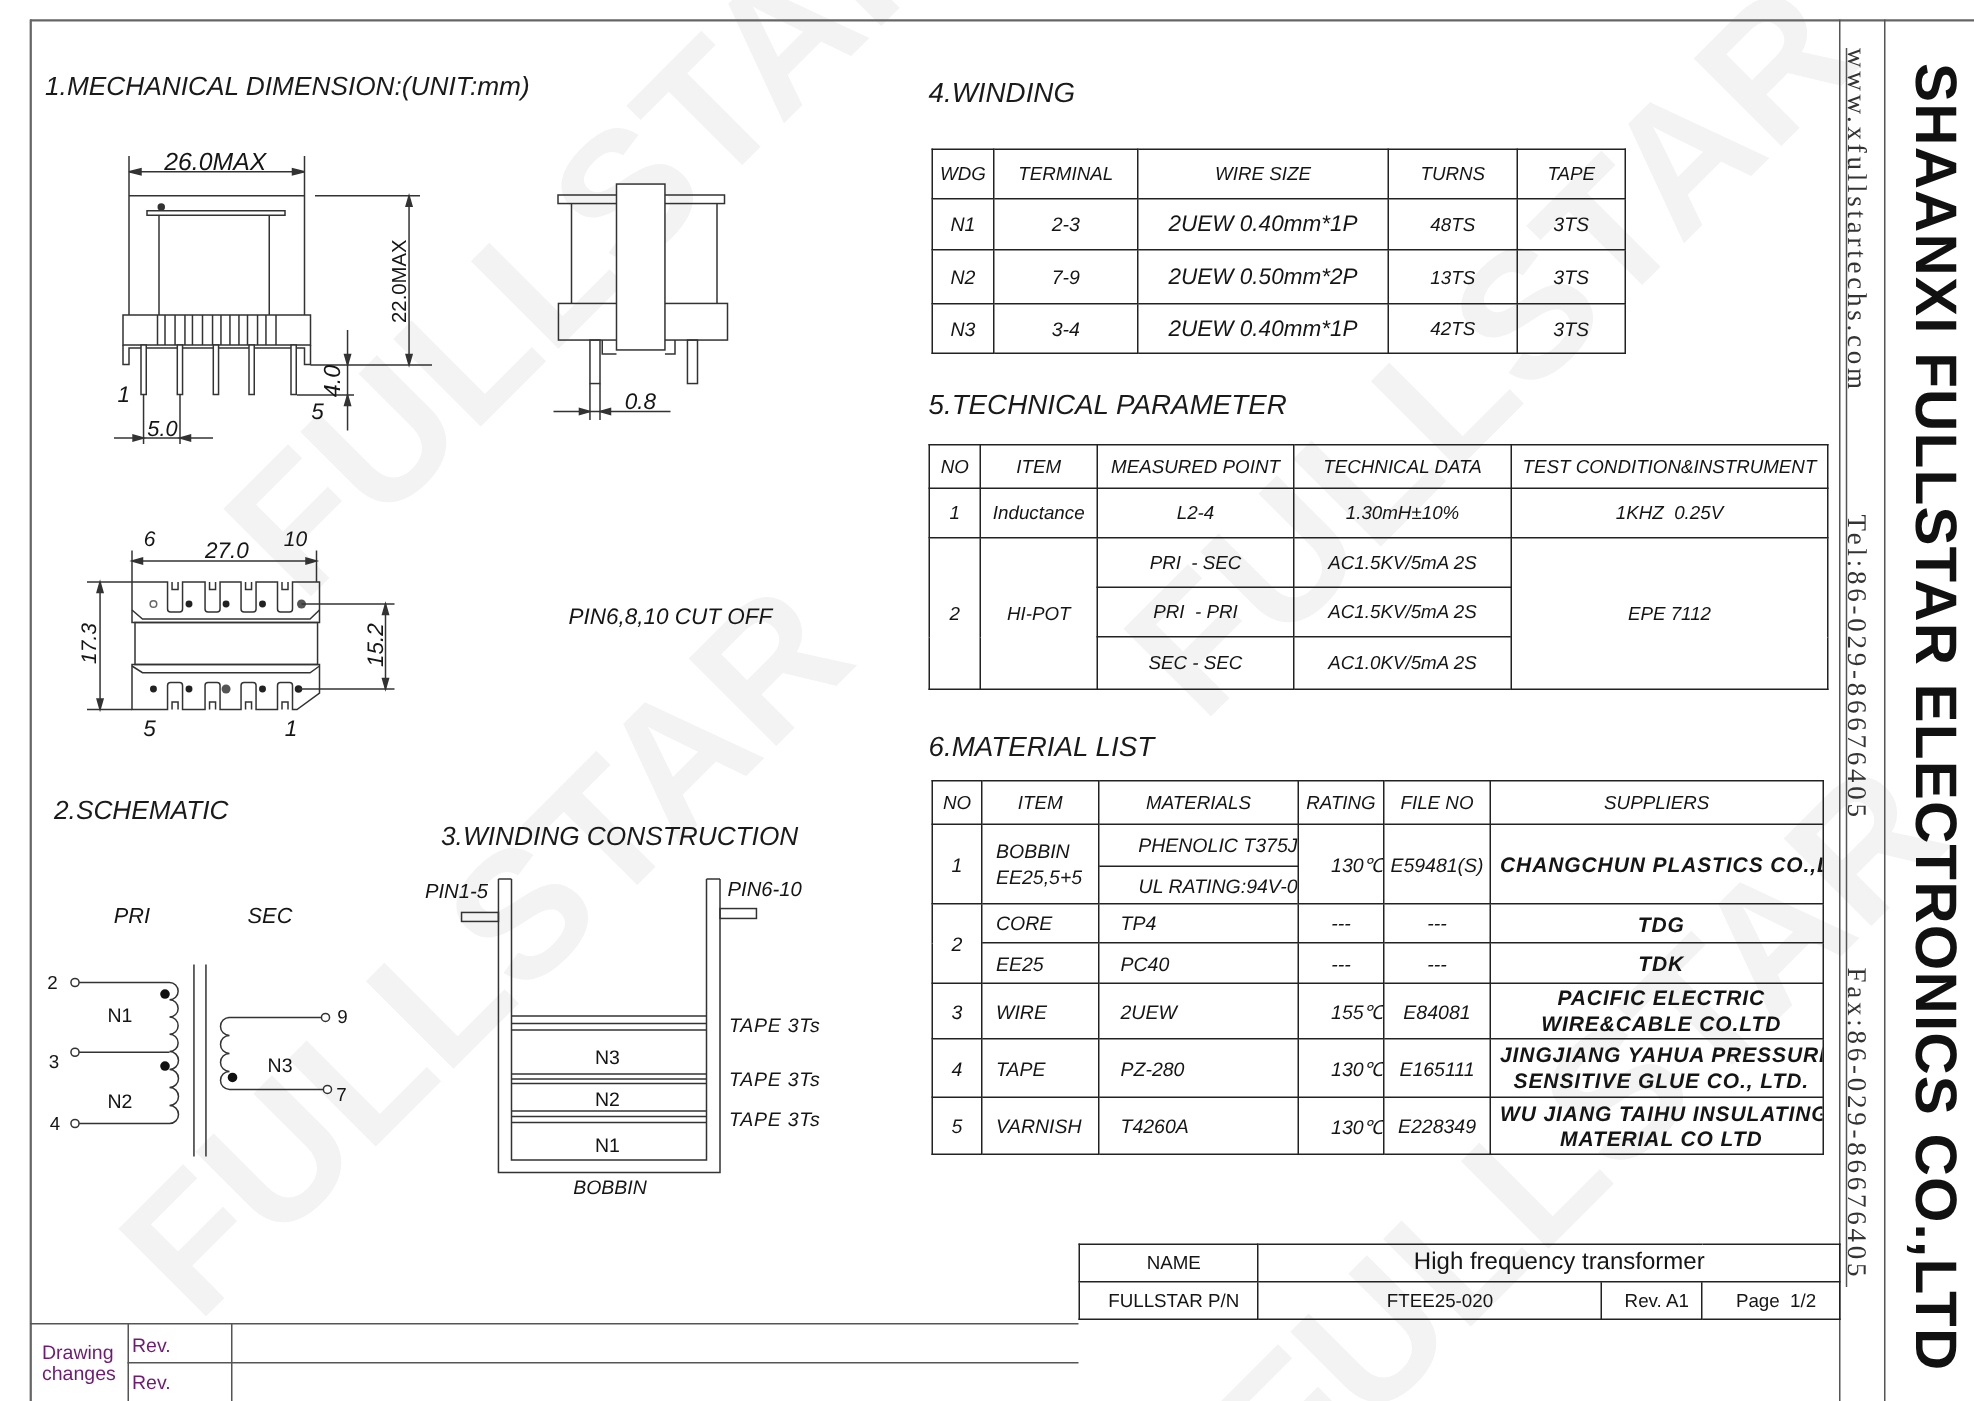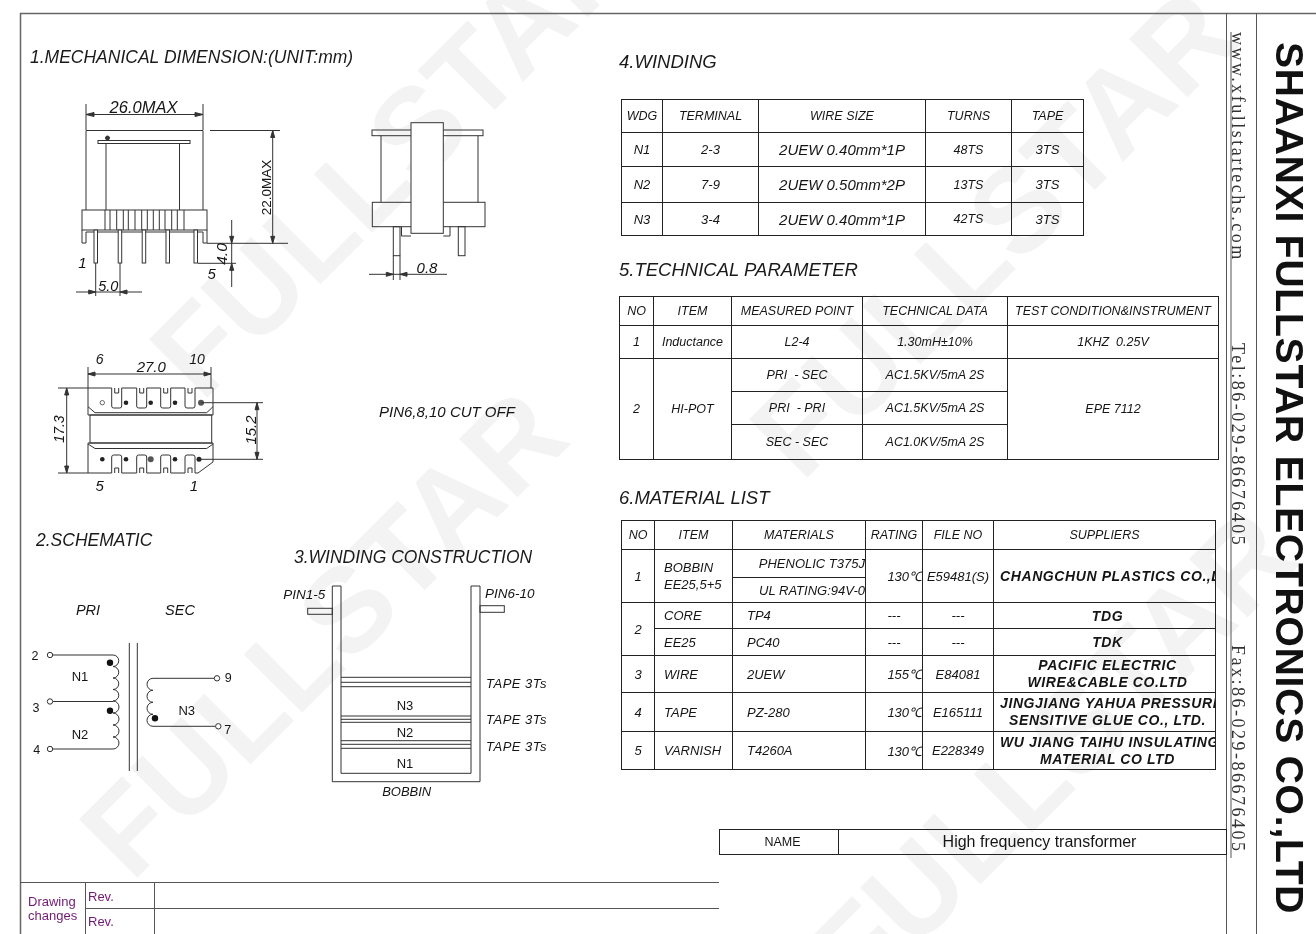--- a/index.html
+++ b/index.html
@@ -410,20 +410,26 @@
         <col style="width:170px">
         <col style="width:10px">
         <col style="width:67px">
         <col style="width:92px">
       </colgroup>
     <tbody>
         <tr style="height:25px">
       <td>NAME</td>
       <td colspan="5" class="name-val">High frequency transformer</td>
     </tr>
+    <tr style="height:25px">
+      <td>FULLSTAR P/N</td>
+      <td colspan="3" class="val">FTEE25-020</td>
+      <td>Rev. A1</td>
+      <td>Page  1/2</td>
+    </tr>
   </tbody>
     </table>
 
   <div class="rev" style="left:28px;top:894px;">Drawing</div>
   <div class="rev" style="left:28px;top:907.5px;">changes</div>
   <div class="rev" style="left:88px;top:889px;">Rev.</div>
   <div class="rev" style="left:88px;top:913.5px;">Rev.</div>
 
   <div class="vtext" style="left:1226px;top:32px;">www.xfullstartechs.com</div>
   <div class="vtext" style="left:1226px;top:343px;">Tel:86-029-86676405</div>

